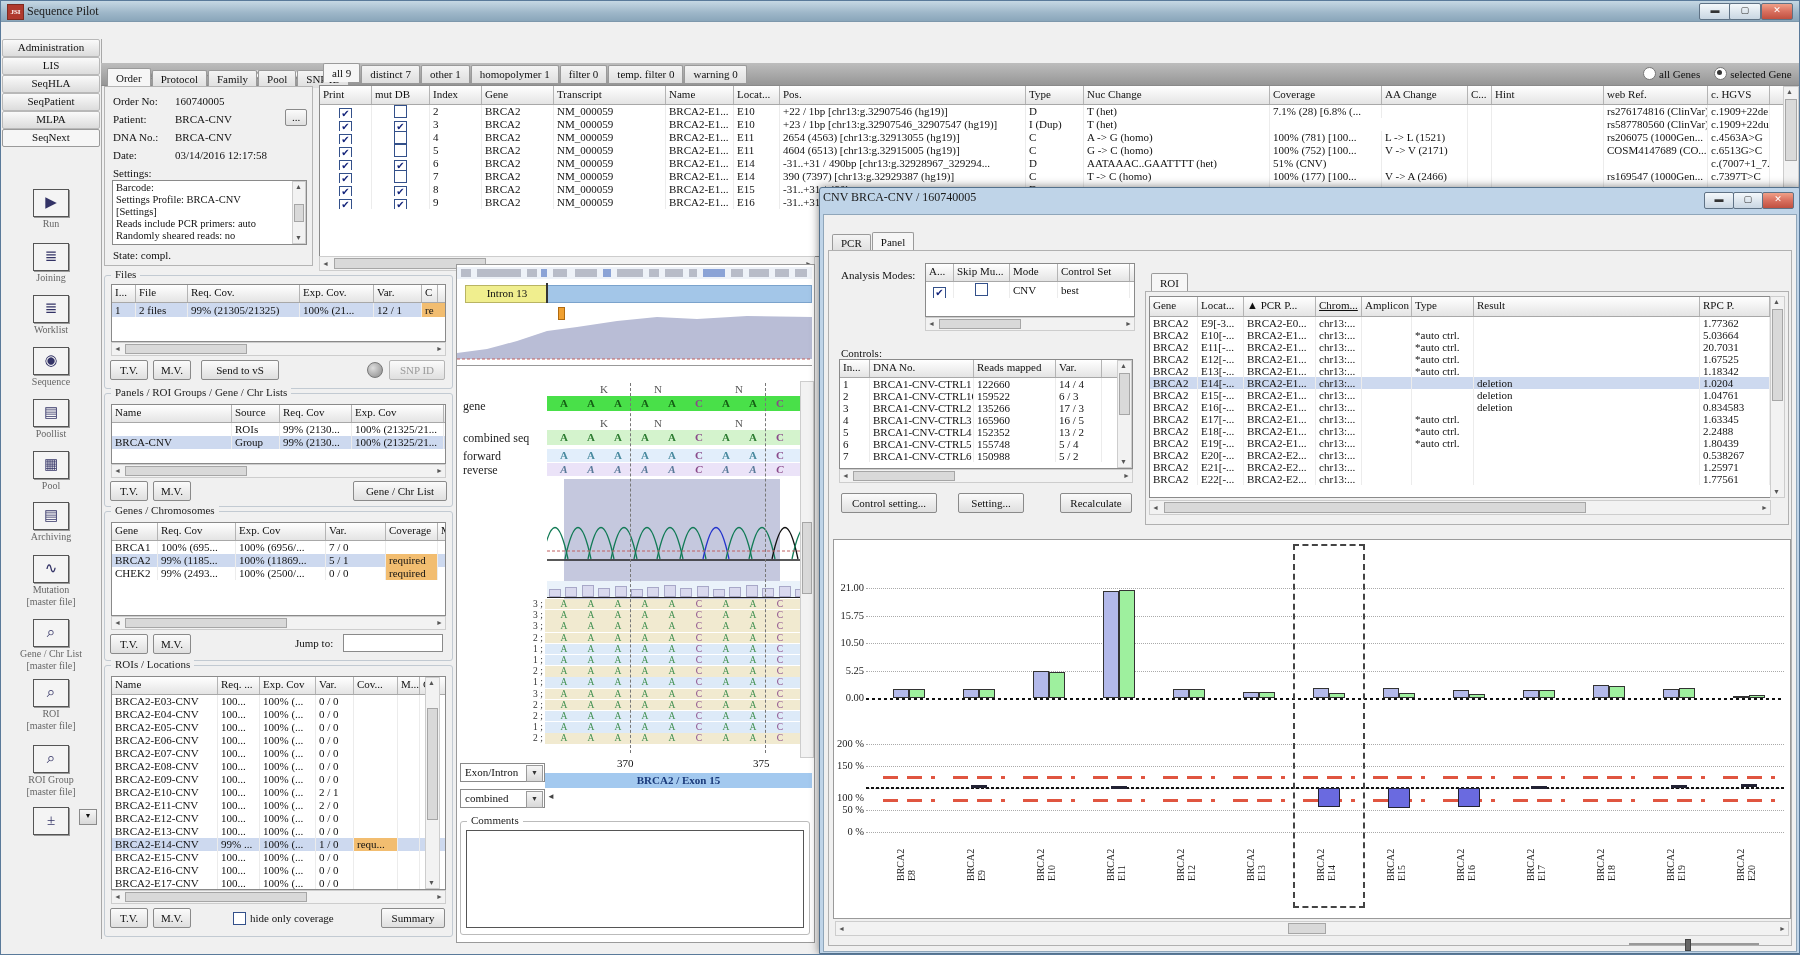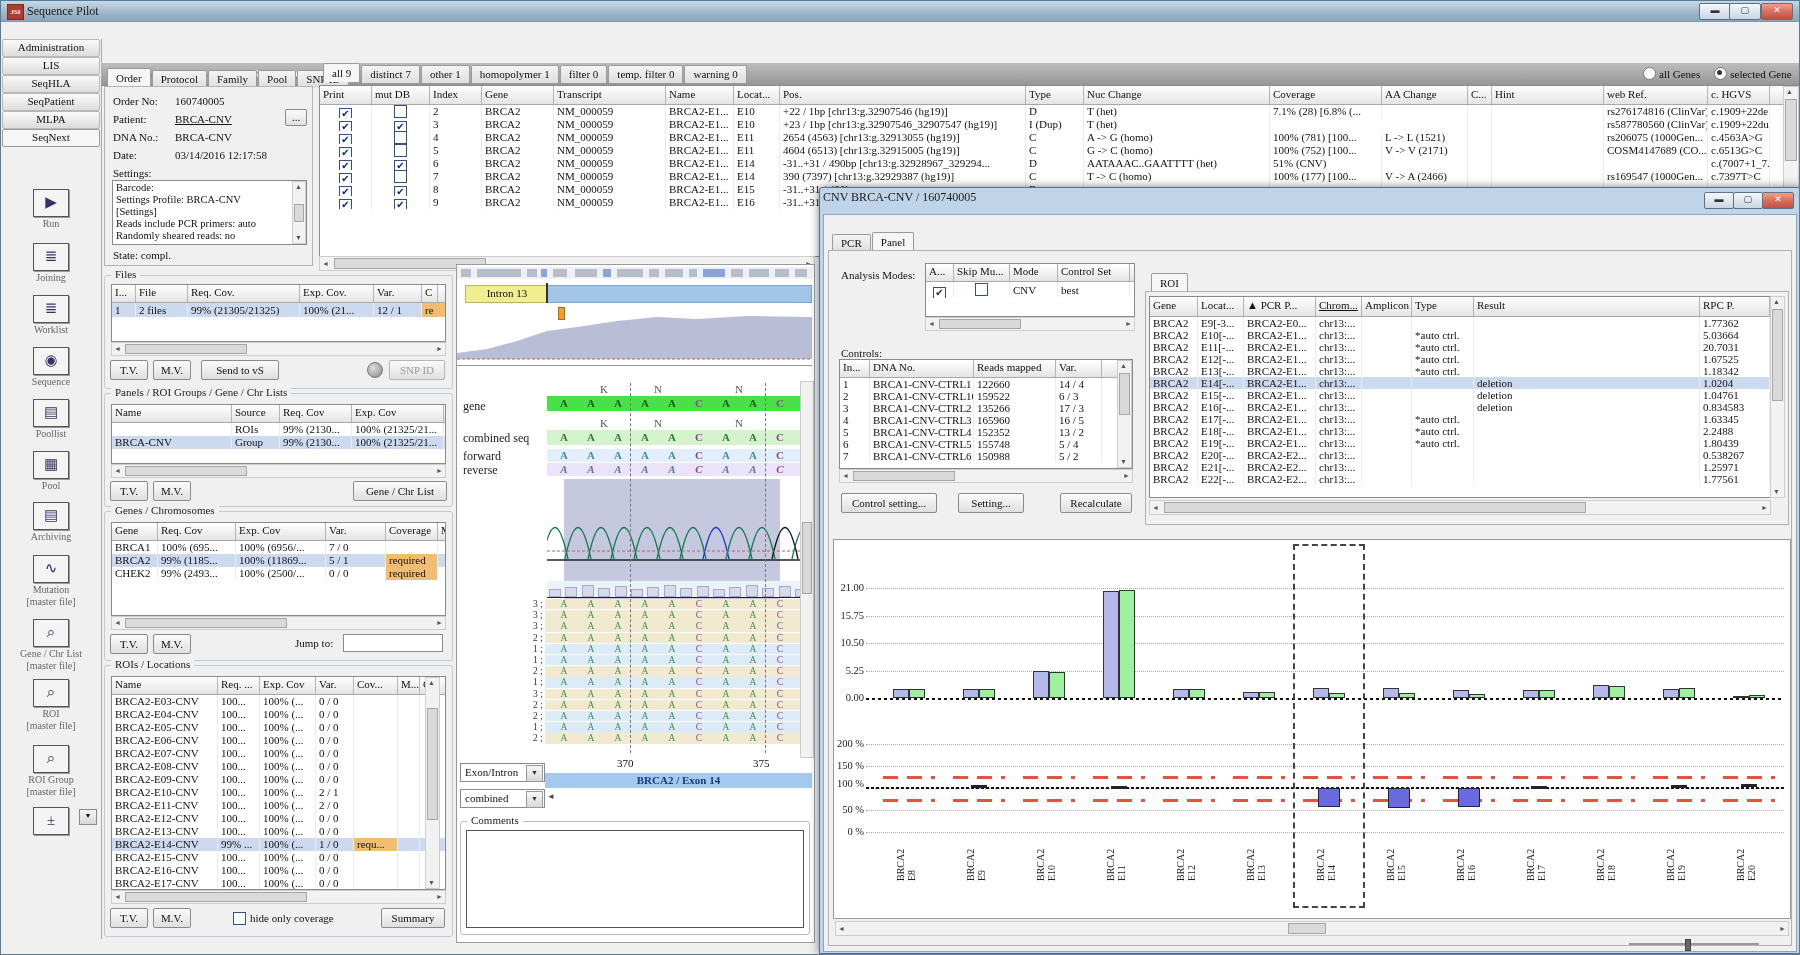--- a/index.html
+++ b/index.html
@@ -133,21 +133,21 @@
 
   <div id="header-bar" class="abs">
     <span>Sequence BRCA-CNV / 160740005</span>
   </div>
   <div class="abs radio-row" style="left:1628px;top:66px;" id="radio-row"><span style="margin-left: 14px;"><span class="radio"></span><span>all Genes</span></span><span style="margin-left: 14px;"><span class="radio on"></span><span>selected Gene</span></span></div>
 
   <div class="abs" id="order-tabs" style="left:106px;top:68px;"><span class="tab active">Order</span><span class="tab">Protocol</span><span class="tab">Family</span><span class="tab">Pool</span><span class="tab">SNP ID</span></div>
   <div class="abs" style="left:103px;top:85px;width:207px;height:178px;border:1px solid #b4b4b4;background:#f0f0f0;">
     <div id="order-fields">
         <div style="position: absolute; left: 8px; top: 8px; width: 195px;"><span style="display: inline-block; width: 62px;">Order No:</span><span>160740005</span></div>
-        <div style="position: absolute; left: 8px; top: 26px; width: 195px; text-decoration: underline;"><span style="display: inline-block; width: 62px;">Patient:</span><span>BRCA-CNV</span></div>
+        <div style="position: absolute; left: 8px; top: 26px; width: 195px;"><span style="display: inline-block; width: 62px;">Patient:</span><span>BRCA-CNV</span></div>
         <div style="position: absolute; left: 8px; top: 44px; width: 195px;"><span style="display: inline-block; width: 62px;">DNA No.:</span><span>BRCA-CNV</span></div>
         <div style="position: absolute; left: 8px; top: 62px; width: 195px;"><span style="display: inline-block; width: 62px;">Date:</span><span>03/14/2016 12:17:58</span></div>
       </div>
     <div class="btn" style="left:180px;top:22px;width:22px;height:17px;line-height:15px;">...</div>
     <div class="abs" style="left:8px;top:80px;">Settings:</div>
     <div class="abs" style="left:7px;top:93px;width:193px;height:63px;background:#fff;border:1px solid #8a8a8a;overflow:hidden;">
       <div id="settings-lines" style="padding:1px 3px;line-height:12px;font-size:10.5px;">
           <div>Barcode:</div>
           <div>Settings Profile: BRCA-CNV</div>
           <div>[Settings]</div>
@@ -887,21 +887,21 @@
         <span class="baseL" style="left: 147px; top: 0px; line-height: 10.5px; font-size: 9.5px; font-weight: normal; color: rgb(138, 74, 138);">C</span>
         <span class="baseL" style="left: 174px; top: 0px; line-height: 10.5px; font-size: 9.5px; font-weight: normal; color: rgb(63, 143, 79);">A</span>
         <span class="baseL" style="left: 201px; top: 0px; line-height: 10.5px; font-size: 9.5px; font-weight: normal; color: rgb(63, 143, 79);">A</span>
         <span class="baseL" style="left: 228px; top: 0px; line-height: 10.5px; font-size: 9.5px; font-weight: normal; color: rgb(138, 74, 138);">C</span>
       </div>
       <span style="position: absolute; left: 76px; top: 468.4px; font-size: 9.5px; line-height: 10px; color: rgb(51, 51, 51);">2 ;</span>
       <div class="dashv" style="left: 173px; top: 118px; height: 370px;"></div>
       <div class="dashv" style="left: 308px; top: 118px; height: 370px;"></div>
       <div style="position: absolute; left: 160px; top: 492px; font-size: 11px;">370</div>
       <div style="position: absolute; left: 296px; top: 492px; font-size: 11px;">375</div>
-      <div style="position: absolute; left: 88px; top: 508px; width: 267px; height: 15px; background: rgb(163, 201, 239); text-align: center; line-height: 14px; color: rgb(26, 58, 122); font-weight: bold; font-size: 11px;">BRCA2 / Exon 14</div>
+      <div style="position: absolute; left: 88px; top: 508px; width: 267px; height: 15px; background: rgb(163, 201, 239); text-align: center; line-height: 14px; color: rgb(26, 58, 122); font-weight: bold; font-size: 11px;">BRCA2 / Exon 15</div>
       <div style="position: absolute; left: 90px; top: 527px; font-size: 8px; color: rgb(68, 68, 68);">◄</div>
       <div class="dd" style="left: 3px; top: 498px; width: 85px;">Exon/Intron<span class="ar">▼</span></div>
       <div class="dd" style="left: 3px; top: 524px; width: 85px;">combined<span class="ar">▼</span></div>
       <div class="group" style="left: 3px; top: 556px; width: 348px; height: 112px; border-color: rgb(187, 187, 187);">
         <div class="glabel" style="background: rgb(255, 255, 255);">Comments</div>
         <div style="position: absolute; left: 5px; top: 8px; width: 336px; height: 96px; background: rgb(255, 255, 255); border: 1px solid rgb(85, 85, 85);"></div>
       </div>
       <div class="scroll" style="right: 0px; top: 116px; width: 12px; height: 375px;">
         <div class="thumb" style="left: 1px; top: 140px; width: 8px; height: 70px;"></div>
       </div>
@@ -1204,21 +1204,21 @@
             <div class="bar" style="left: 775px; top: 146.476px; width: 16px; height: 11.5238px; background: rgb(158, 240, 158);"></div>
             <div class="bar" style="left: 829px; top: 149.095px; width: 16px; height: 8.90476px; background: rgb(179, 185, 234);"></div>
             <div class="bar" style="left: 845px; top: 148.048px; width: 16px; height: 9.95238px; background: rgb(158, 240, 158);"></div>
             <div class="bar" style="left: 899px; top: 156.429px; width: 16px; height: 1.57143px; background: rgb(179, 185, 234);"></div>
             <div class="bar" style="left: 915px; top: 155.381px; width: 16px; height: 2.61905px; background: rgb(158, 240, 158);"></div>
             <div class="grid-dot" style="left: 32px; top: 204px; width: 918px;"></div>
             <div class="ylab" style="left: -4px; top: 198px;">200 %</div>
             <div class="grid-dot" style="left: 32px; top: 226px; width: 918px;"></div>
             <div class="ylab" style="left: -4px; top: 220px;">150 %</div>
             <div class="grid-dot" style="left: 32px; top: 248px; width: 918px;"></div>
-            <div class="ylab" style="left: -4px; top: 238px;">100 %</div>
+            <div class="ylab" style="left: -4px; top: 252px;">100 %</div>
             <div class="grid-dot" style="left: 32px; top: 270px; width: 918px;"></div>
             <div class="ylab" style="left: -4px; top: 264px;">50 %</div>
             <div class="grid-dot" style="left: 32px; top: 292px; width: 918px;"></div>
             <div class="ylab" style="left: -4px; top: 286px;">0 %</div>
             <div style="position: absolute; left: 32px; top: 247px; width: 918px; height: 2px; background: repeating-linear-gradient(90deg, rgb(17, 17, 17) 0px, rgb(17, 17, 17) 3px, transparent 3px, transparent 5px);"></div>
             <div class="redmark" style="left: 49px; top: 235.68px; width: 52px;"></div>
             <div class="redmark" style="left: 49px; top: 259px; width: 52px;"></div>
             <div class="xlab" style="left: 42px; top: 300px;">BRCA2
 E8</div>
             <div class="redmark" style="left: 119px; top: 235.68px; width: 52px;"></div>

